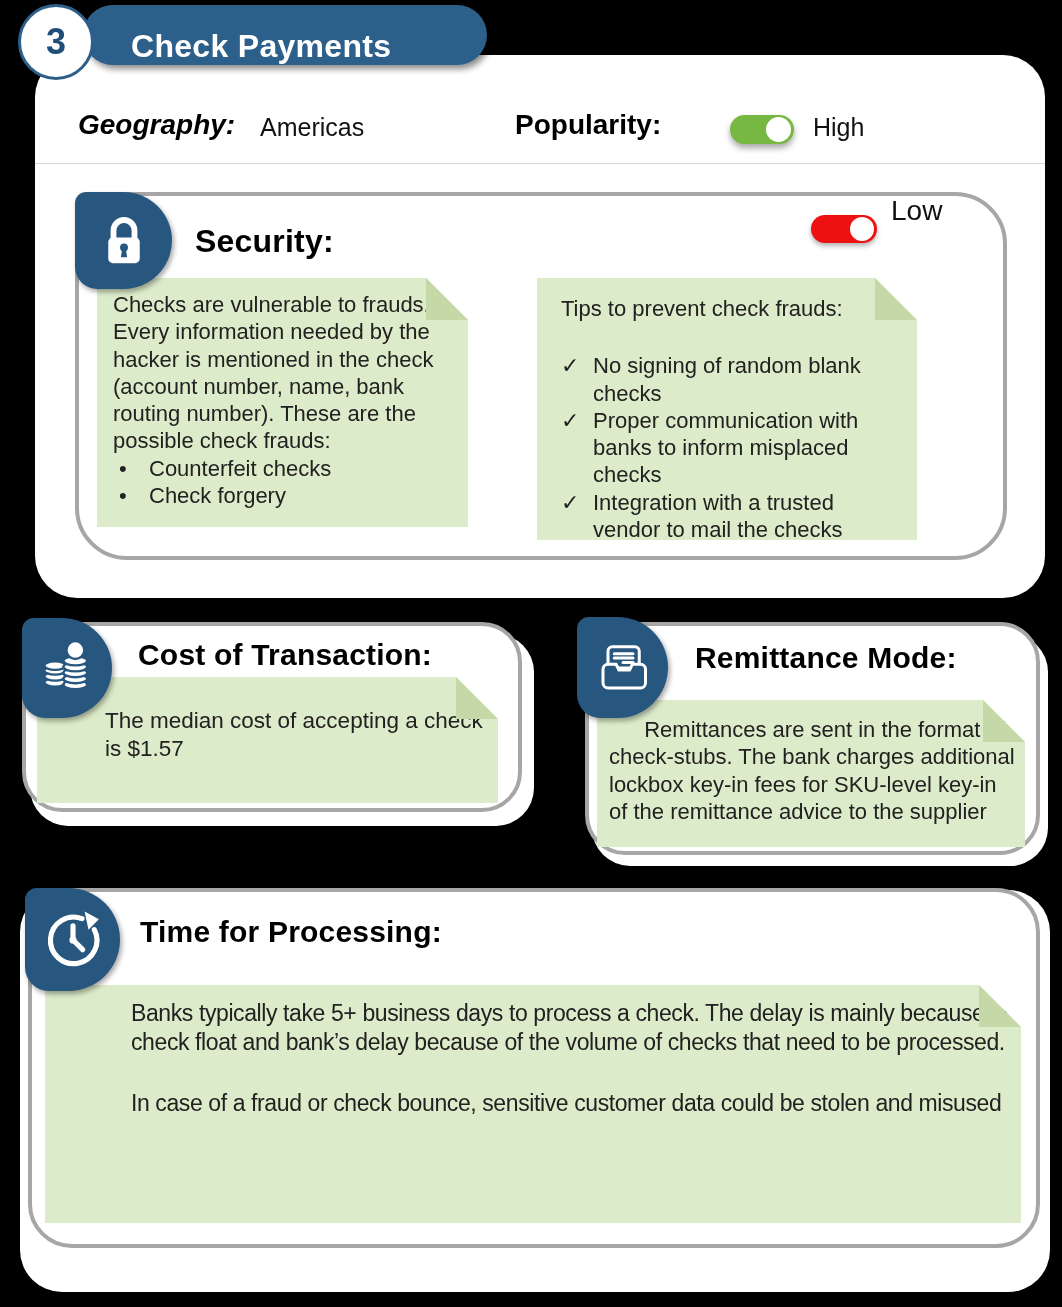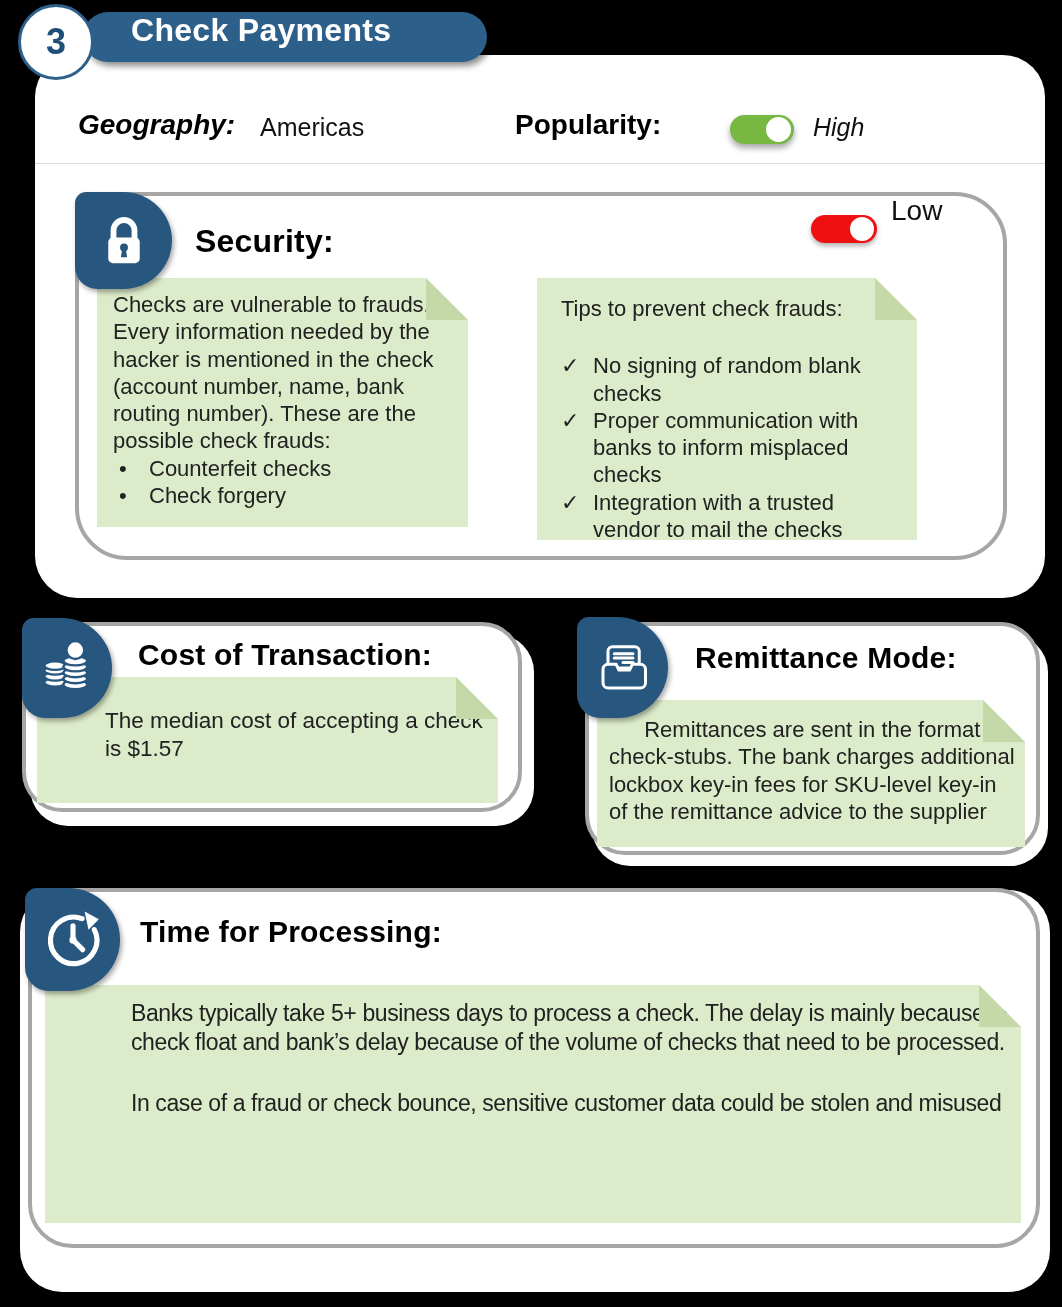--- a/index.html
+++ b/index.html
@@ -2,22 +2,22 @@
 <html><head>
 <meta charset="utf-8">
 <style>
   html,body{margin:0;padding:0;background:#000;}
   body{position:relative;width:1062px;height:1307px;overflow:hidden;
        font-family:"Liberation Sans",sans-serif;color:#212121;}
   .abs{position:absolute;}
 
   
   .top-card{left:35px;top:55px;width:1010px;height:543px;background:#fff;border-radius:42px;z-index:1;}
-  .banner{left:83px;top:12px;width:404px;height:50px;background:#2d5f8b;border-radius:35px;z-index:6;
-          box-shadow:3px 4px 6px rgba(0,0,0,.45);display:flex;align-items:flex-start;}
+  .banner{left:83px;top:5px;width:404px;height:60px;background:#2d5f8b;border-radius:35px;z-index:6;
+          box-shadow:3px 4px 6px rgba(0,0,0,.45);display:flex;align-items:flex-end;}
   .banner-title{padding-left:48px;font-size:32px;font-weight:bold;color:#fff;letter-spacing:.3px;}
   .banner-num{left:18px;top:4px;width:76px;height:76px;border-radius:50%;background:#fff;
               border:3px solid #2d5f8b;z-index:7;display:flex;align-items:center;justify-content:center;
               font-size:36px;font-weight:bold;color:#1f4e79;box-sizing:border-box;}
 
   .lbl{font-weight:bold;font-size:28px;color:#000;white-space:nowrap;}
   .val{font-size:25px;color:#111;white-space:nowrap;}
 
   .switch{border-radius:15px;}
   .switch .knob{position:absolute;top:2px;right:3px;border-radius:50%;background:#fff;}
@@ -59,21 +59,21 @@
 
 <div class="abs top-card">
 
   <div class="abs lbl" style="left:43px;top:54px;font-style:italic;">Geography:</div>
   <div class="abs val" style="left:225px;top:58px;">Americas</div>
 
   <div class="abs lbl" style="left:480px;top:54px;">Popularity:</div>
   <div class="abs switch on" style="left:695px;top:60px;width:64px;height:29px;">
     <span class="knob" style="width:25px;height:25px;"></span>
   </div>
-  <div class="abs val" style="left:778px;top:58px;font-style:italic;">High</div>
+  <div class="abs val" style="left:778px;top:58px;">High</div>
 
   <div class="abs separator"></div>
 
   <div class="abs gray-box" style="left:40px;top:137px;width:932px;height:368px;"></div>
 
   <div class="abs badge" style="left:40px;top:137px;width:97px;height:97px;">
     <svg width="56" height="56" viewBox="0 0 48 48">
       <path d="M15 23v-8a9 9 0 0 1 18 0v8" fill="none" stroke="#fff" stroke-width="5"></path>
       <rect x="10.5" y="21" width="27" height="22" rx="4" fill="#fff"></rect>
       <circle cx="24" cy="29.5" r="3.4" fill="#27567f"></circle>

